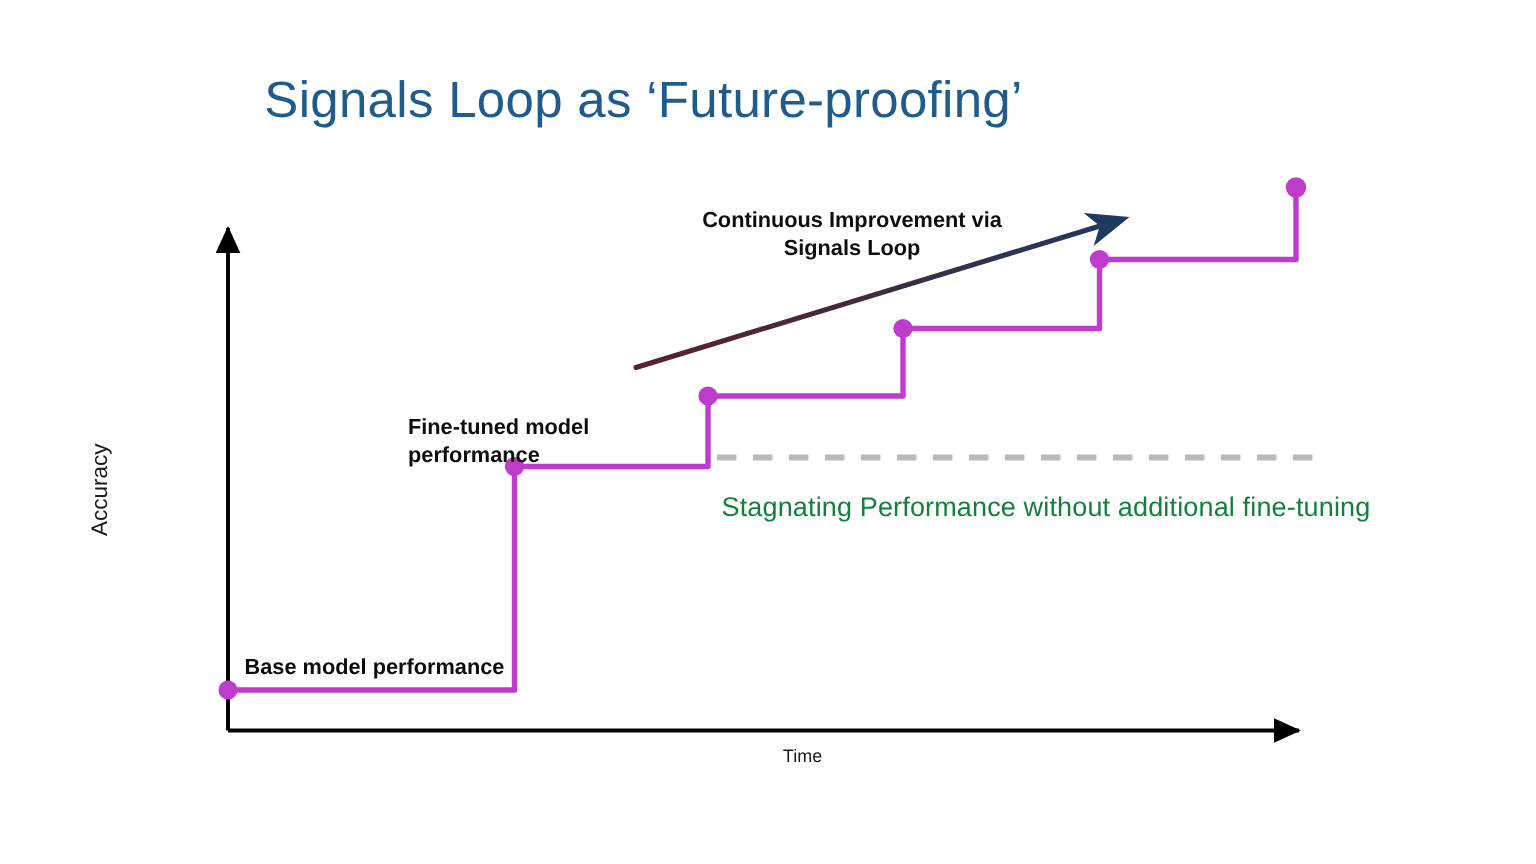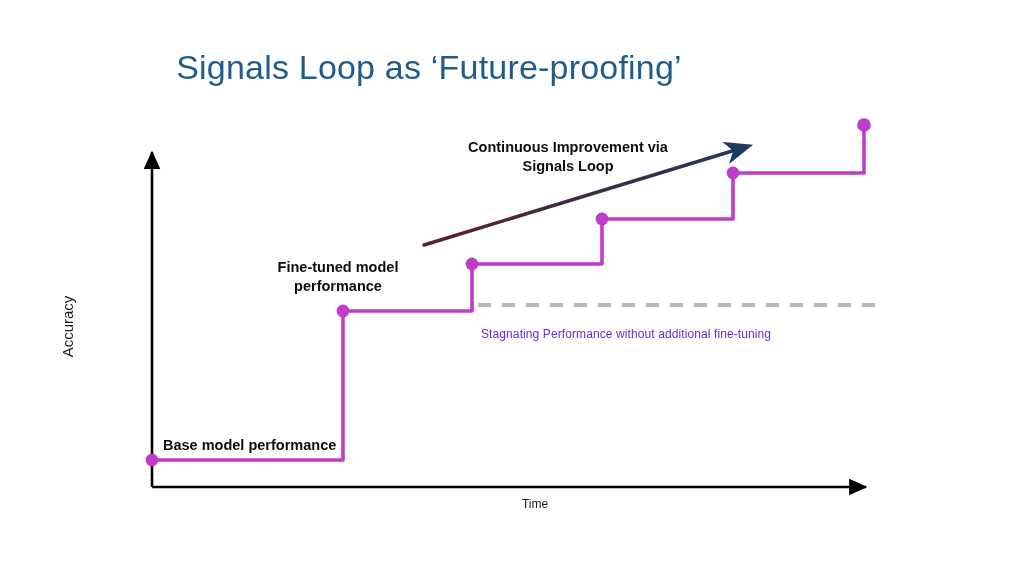--- a/index.html
+++ b/index.html
@@ -43,35 +43,35 @@
     white-space: pre-line;
   }
   #anno-continuous {
     left: 462px;
     top: 138px;
     width: 212px;
     text-align: center;
   }
   #anno-finetuned {
     left: 272px;
-    top: 258px;
+    top: 276px;
     width: 132px;
-    text-align: center;
+    text-align: left;
   }
   #anno-base {
     left: 163px;
     top: 436px;
     text-align: left;
   }
   #anno-stagnating {
     left: 481px;
     top: 327px;
-    font-size: 12px;
+    font-size: 18px;
     font-weight: 400;
-    color: #6d28d9;
+    color: #15803d;
     letter-spacing: 0.1px;
     white-space: nowrap;
     text-align: right;
   }
   #ylabel {
     position: absolute;
     left: -13px;
     top: 318px;
     width: 160px;
     text-align: center;

